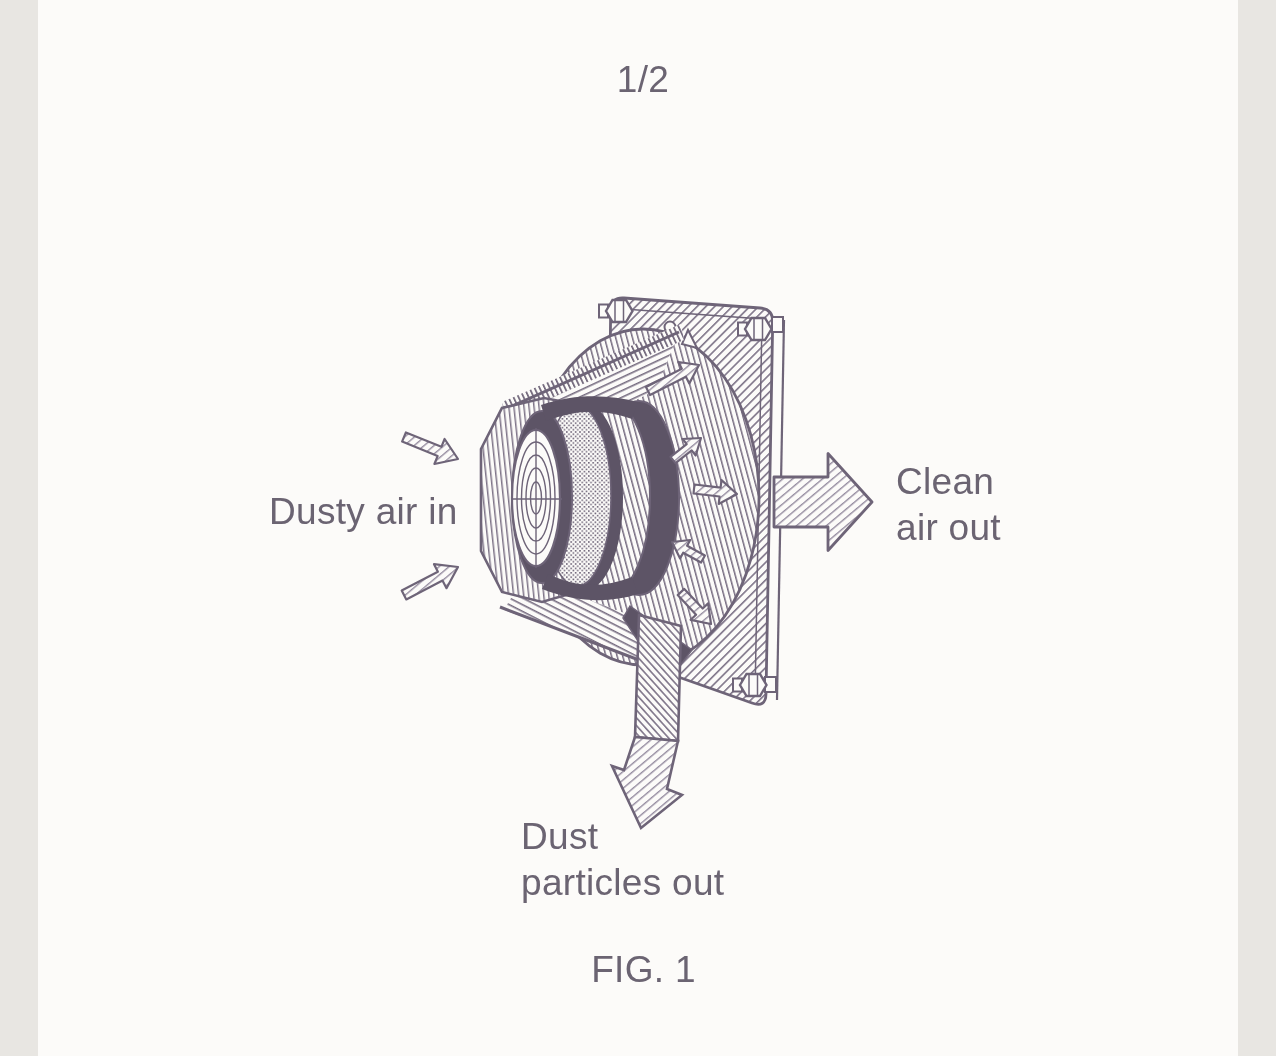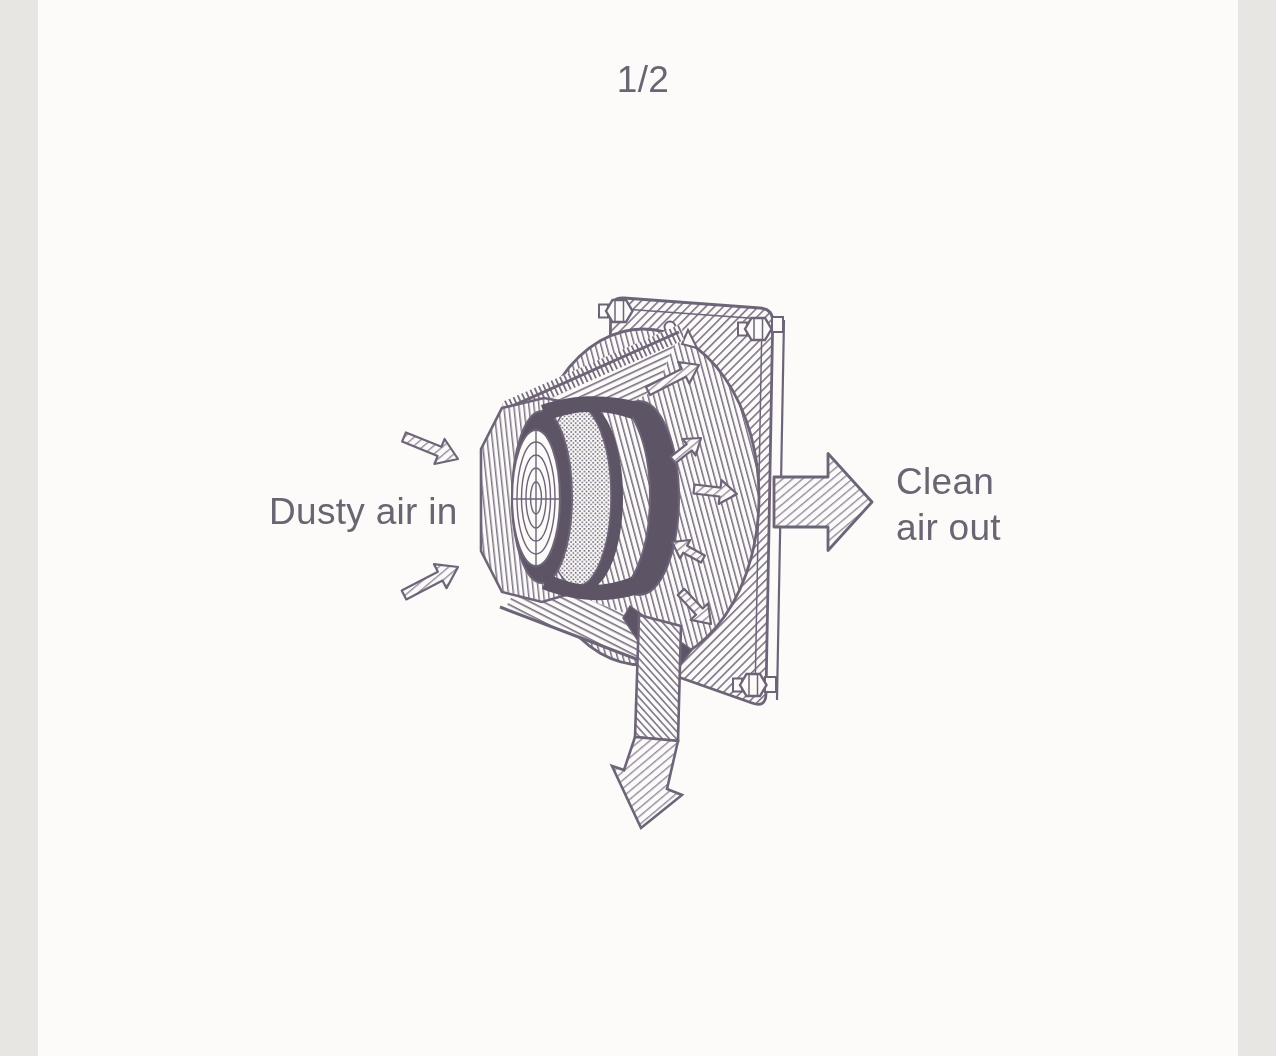--- a/index.html
+++ b/index.html
@@ -169,14 +169,19 @@
 
   <div class="lbl center" style="left:553px;top:57px;width:104px;">1/2</div>
 
   <div class="lbl" style="left:858px;top:459px;">
     <div>Clean</div>
     <div>air out</div>
   </div>
 
   <div class="lbl" style="left:231px;top:489px;">Dusty air in</div>
 
+  <div class="lbl" style="left:483px;top:814px;">
+    <div>Dust</div>
+    <div>particles out</div>
+  </div>
 
+  <div class="lbl center" style="left:528px;top:947px;width:155px;">FIG. 1</div>
 </div>
 
 </body></html>

